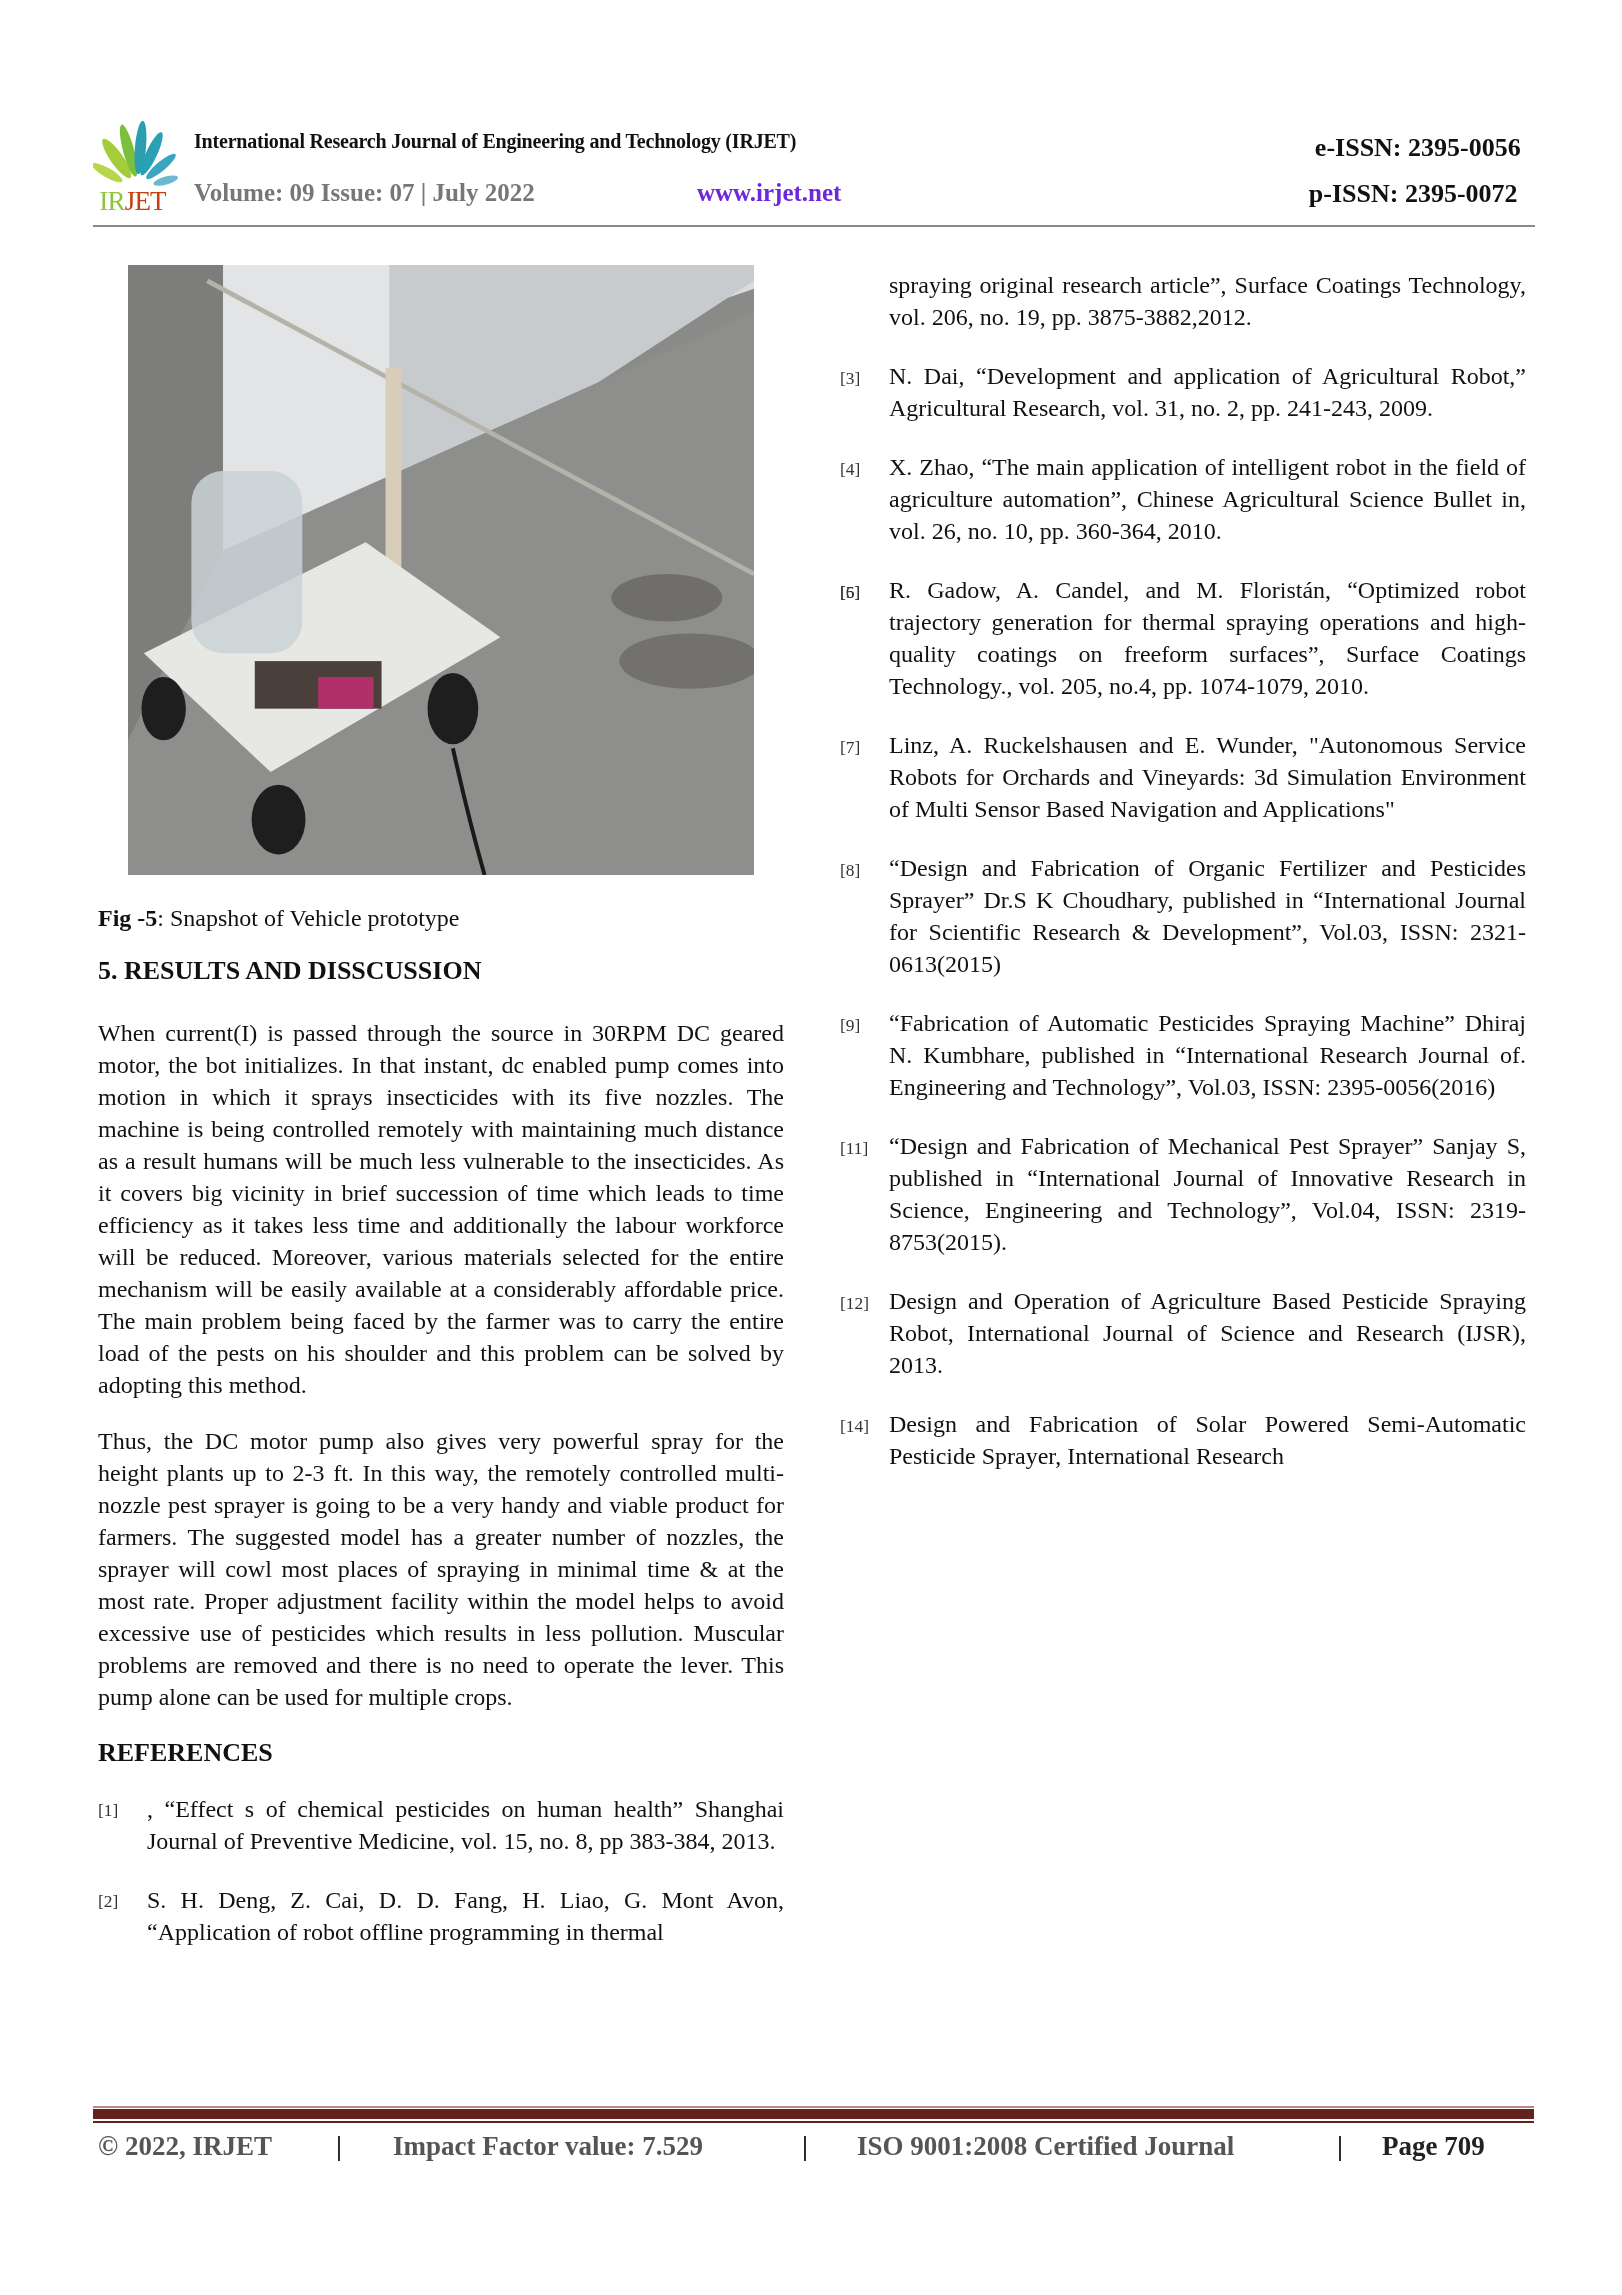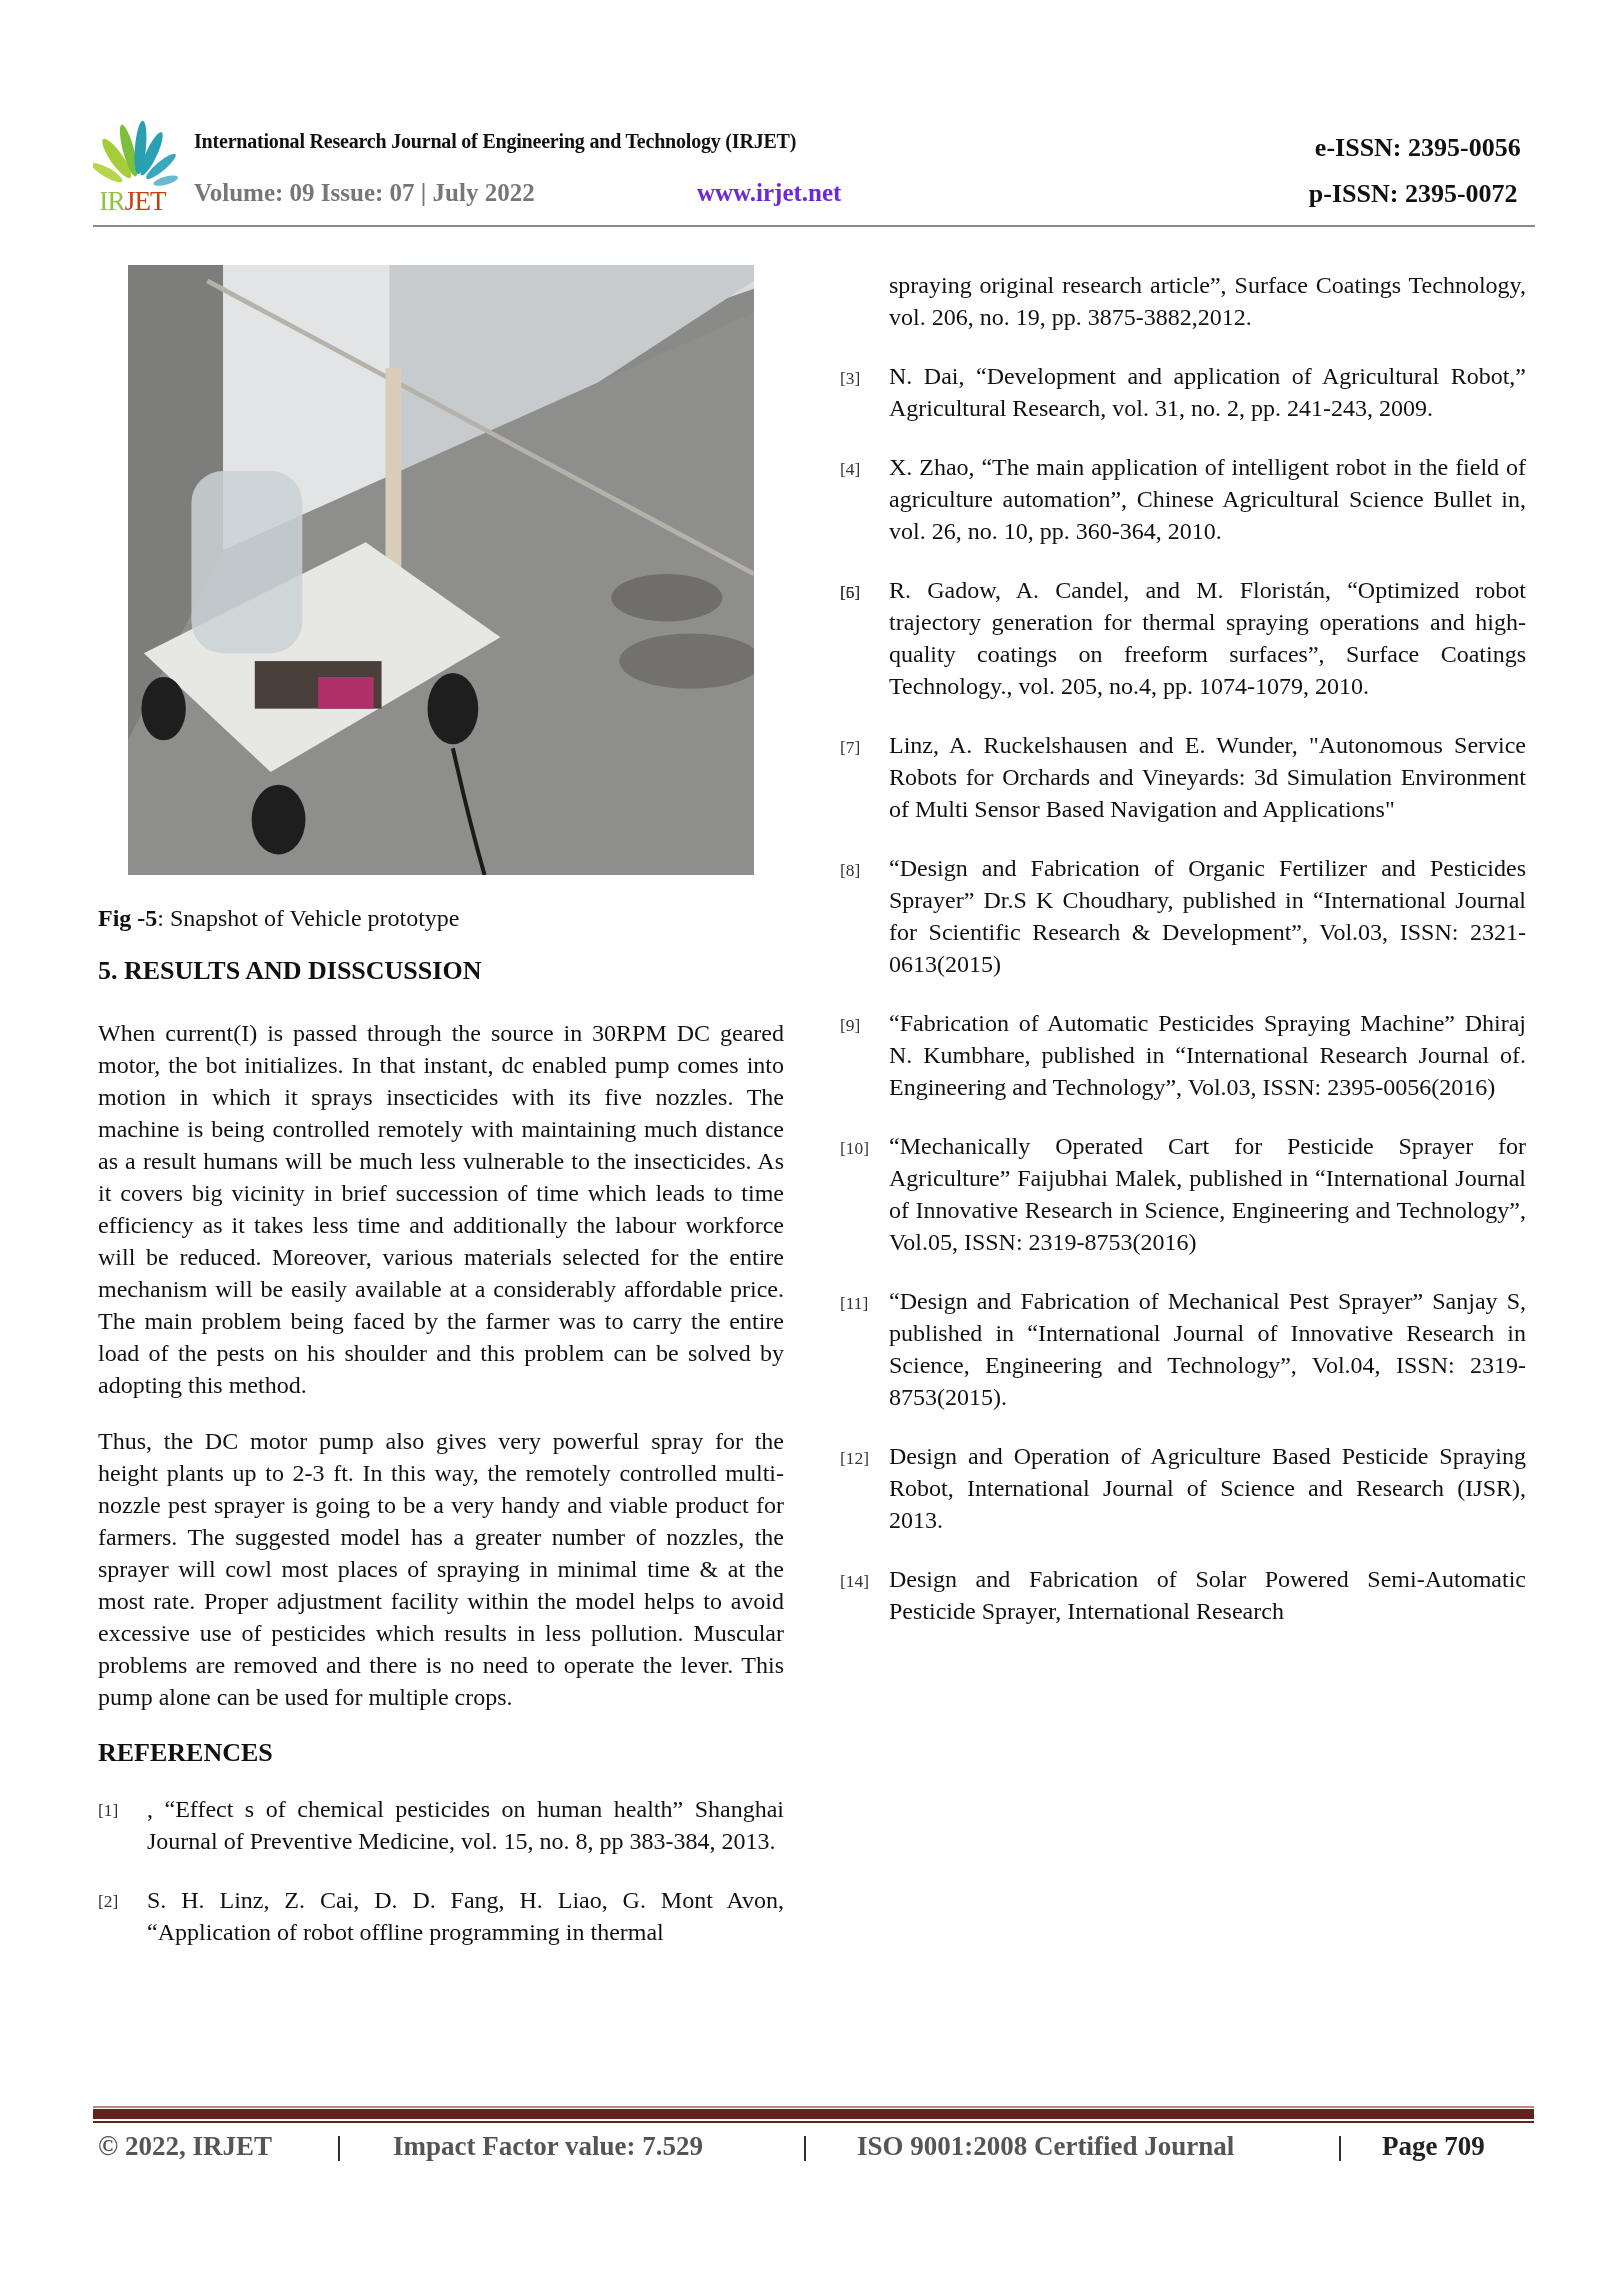--- a/index.html
+++ b/index.html
@@ -98,21 +98,21 @@
   <p>When current(I) is passed through the source in 30RPM DC geared motor, the bot initializes. In that instant, dc enabled pump comes into motion in which it sprays insecticides with its five nozzles. The machine is being controlled remotely with maintaining much distance as a result humans will be much less vulnerable to the insecticides. As it covers big vicinity in brief succession of time which leads to time efficiency as it takes less time and additionally the labour workforce will be reduced. Moreover, various materials selected for the entire mechanism will be easily available at a considerably affordable price. The main problem being faced by the farmer was to carry the entire load of the pests on his shoulder and this problem can be solved by adopting this method.</p>
   <p>Thus, the DC motor pump also gives very powerful spray for the height plants up to 2-3 ft. In this way, the remotely controlled multi-nozzle pest sprayer is going to be a very handy and viable product for farmers. The suggested model has a greater number of nozzles, the sprayer will cowl most places of spraying in minimal time &amp; at the most rate. Proper adjustment facility within the model helps to avoid excessive use of pesticides which results in less pollution. Muscular problems are removed and there is no need to operate the lever. This pump alone can be used for multiple crops.</p>
 
   <h2 class="refs-title">REFERENCES</h2>
   <div class="ref">
     <span class="num">[1]</span>
     <span>, “Effect s of chemical pesticides on human health” Shanghai Journal of Preventive Medicine, vol. 15, no. 8, pp 383-384, 2013.</span>
   </div>
   <div class="ref">
     <span class="num">[2]</span>
-    <span>S. H. Linz, Z. Cai, D. D. Fang, H. Liao, G. Mont Avon, “Application of robot offline programming in thermal</span>
+    <span>S. H. Deng, Z. Cai, D. D. Fang, H. Liao, G. Mont Avon, “Application of robot offline programming in thermal</span>
   </div>
 </div>
 
 <div class="col col-right">
   <div class="ref">
     <span class="num"></span>
     <span>spraying original research article”, Surface Coatings Technology, vol. 206, no. 19, pp. 3875-3882,2012.</span>
   </div>
   <div class="ref">
     <span class="num">[3]</span>
@@ -135,24 +135,20 @@
   </div>
   <div class="ref">
     <span class="num">[8]</span>
     <span>“Design and Fabrication of Organic Fertilizer and Pesticides Sprayer” Dr.S K Choudhary, published in “International Journal for Scientific Research &amp; Development”, Vol.03, ISSN: 2321-0613(2015)</span>
   </div>
   <div class="ref">
     <span class="num">[9]</span>
     <span>“Fabrication of Automatic Pesticides Spraying Machine” Dhiraj N. Kumbhare, published in “International Research Journal of. Engineering and Technology”, Vol.03, ISSN: 2395-0056(2016)</span>
   </div>
   <div class="ref">
-    <span class="num">[10]</span>
-    <span> “Mechanically Operated Cart for Pesticide Sprayer for Agriculture” Faijubhai Malek, published in “International Journal of Innovative Research in Science, Engineering and Technology”, Vol.05, ISSN: 2319-8753(2016)</span>
-  </div>
-  <div class="ref">
     <span class="num">[11]</span>
     <span>“Design and Fabrication of Mechanical Pest Sprayer” Sanjay S, published in “International Journal of Innovative Research in Science, Engineering and Technology”, Vol.04, ISSN: 2319-8753(2015).</span>
   </div>
   <div class="ref">
     <span class="num">[12]</span>
     <span>Design and Operation of Agriculture Based Pesticide Spraying Robot, International Journal of Science and Research (IJSR), 2013.</span>
   </div>
   <div class="ref">
     <span class="num">[14]</span>
     <span> Design and Fabrication of Solar Powered Semi-Automatic Pesticide Sprayer, International Research</span>

